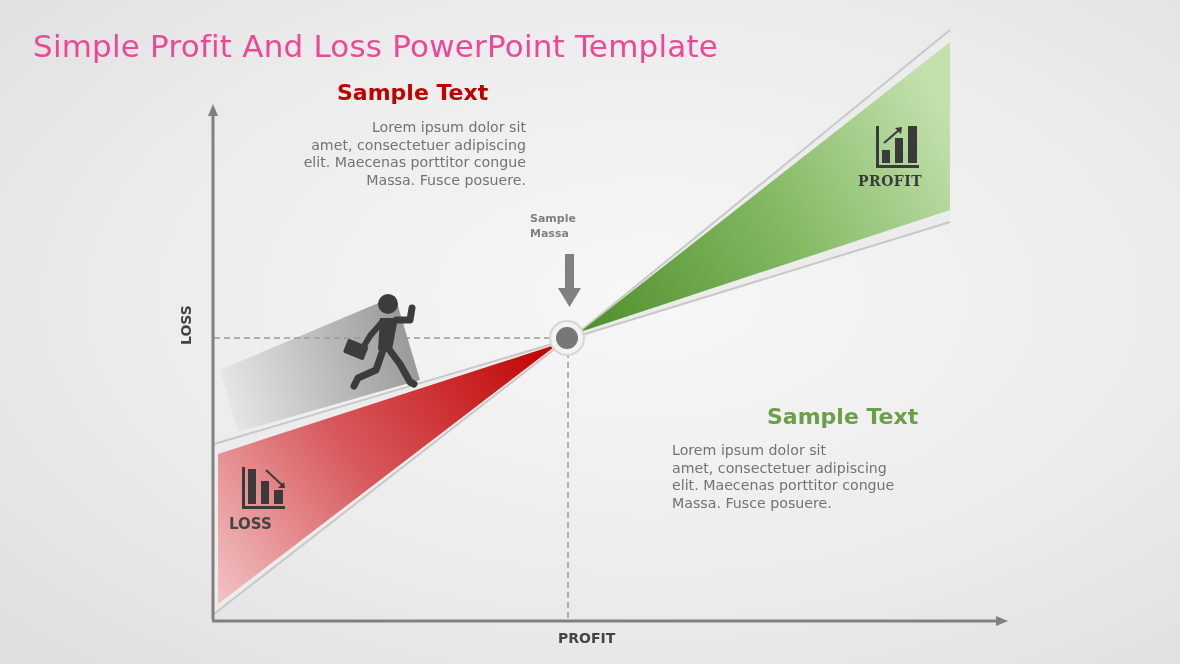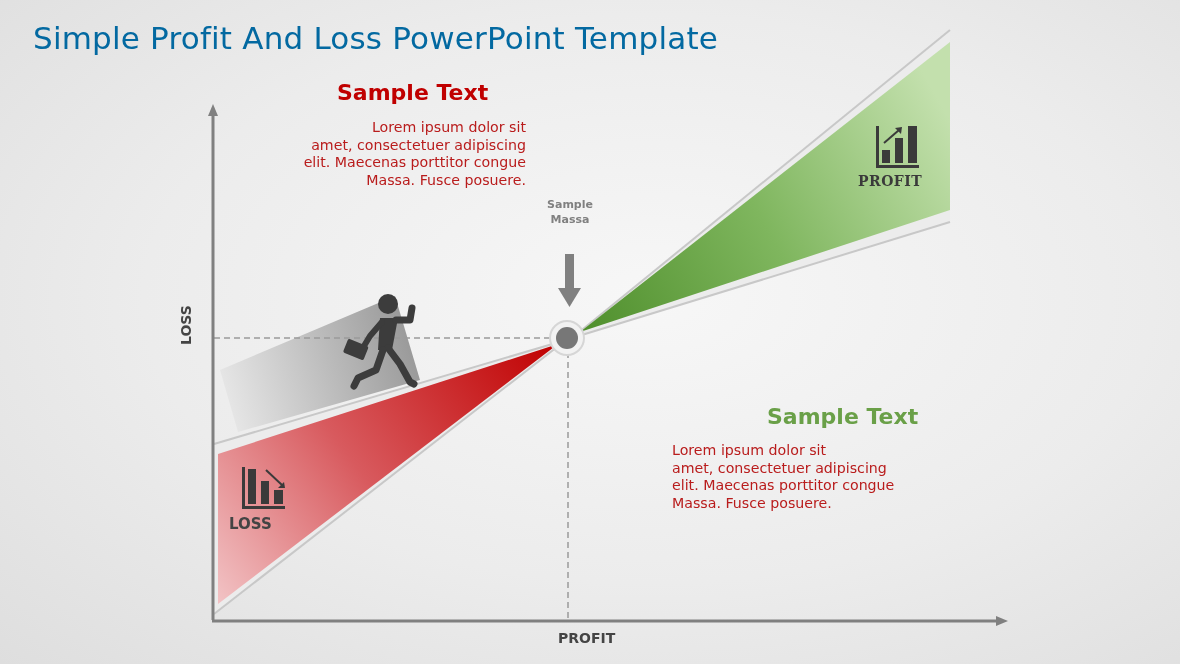--- a/index.html
+++ b/index.html
@@ -2,36 +2,36 @@
 <html><head>
 <meta charset="utf-8">
 <style>
   html, body { margin: 0; padding: 0; }
   body {
     width: 1180px; height: 664px; overflow: hidden; position: relative;
     background: radial-gradient(ellipse at 55% 45%, #f7f7f7 0%, #ececec 55%, #dedede 100%);
     font-family: "DejaVu Sans", sans-serif;
   }
   .title {
-    position: absolute; left: 33px; top: 20px;
-    font-family: "DejaVu Sans", sans-serif; font-size: 31px; color: #0369a1;
+    position: absolute; left: 33px; top: 28px;
+    font-family: "DejaVu Sans", sans-serif; font-size: 31px; color: #ec4899;
     letter-spacing: 0.2px; white-space: nowrap;
   }
   svg.diagram { position: absolute; left: 0; top: 0; }
   .heading { position: absolute; font-weight: bold; font-size: 22px; white-space: nowrap; }
   .heading.red { left: 337px; top: 80px; color: #c00000; }
   .heading.green { left: 767px; top: 404px; color: #6aa048; }
   .para {
-    position: absolute; font-size: 14.2px; line-height: 17.5px; color: #b91c1c;
+    position: absolute; font-size: 14.2px; line-height: 17.5px; color: #737373;
   }
   .para.right { left: 260px; top: 119px; width: 266px; text-align: right; }
   .para.left { left: 672px; top: 442px; width: 260px; text-align: left; }
   .para span { display: block; white-space: nowrap; }
   .callout {
-    position: absolute; left: 530px; top: 197px; width: 80px; text-align: center;
+    position: absolute; left: 530px; top: 211px; width: 80px; text-align: left;
     font-size: 11px; font-weight: bold; color: #808080; line-height: 15px;
   }
   .axis-label { position: absolute; font-weight: bold; color: #444; font-size: 14px; }
   .axis-x { left: 558px; top: 630px; }
   .axis-y { left: 178px; top: 345px; transform: rotate(-90deg); transform-origin: left top; }
   .wedge-label { position: absolute; font-weight: bold; font-size: 14px; color: #3a3a3a; }
   .wedge-profit { left: 858px; top: 173px; font-family: "DejaVu Serif", serif; letter-spacing: 0.5px; }
   .wedge-loss { left: 229px; top: 515px; color: #444; font-size: 15px; }
 </style>
 </head>

